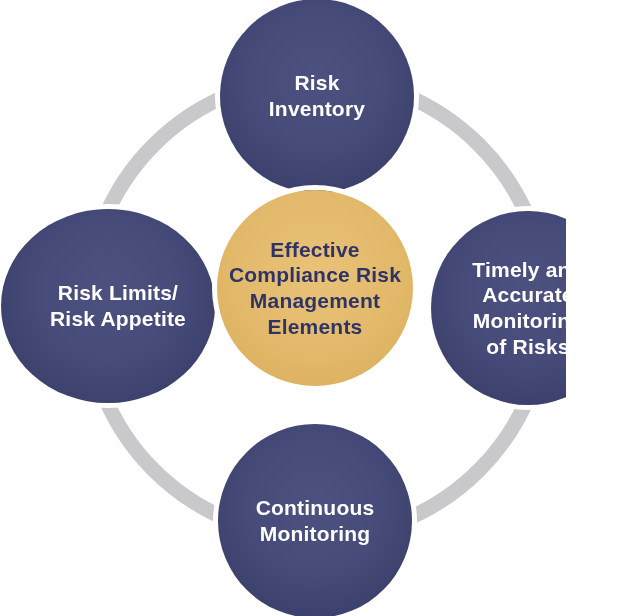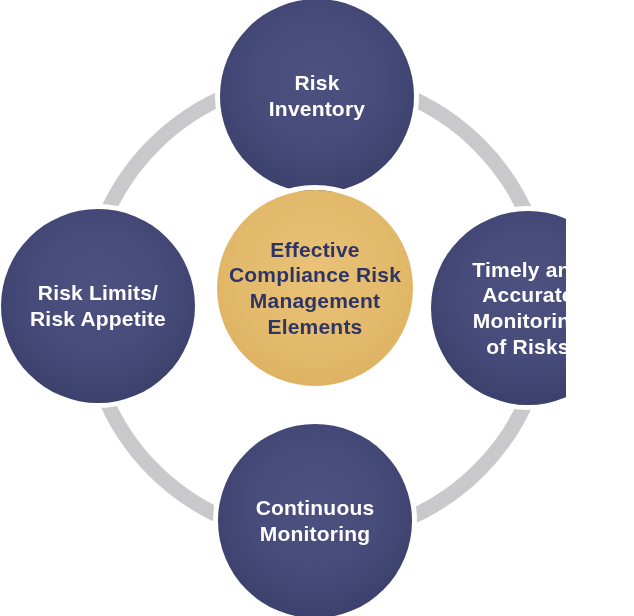--- a/index.html
+++ b/index.html
@@ -46,21 +46,21 @@
     height: 194px;
     color: var(--node-text, #ffffff);
     background: radial-gradient(circle at 50% 42%,
                 var(--node-fill-light, #4d517f) 0%,
                 var(--node-fill, #474b7a) 45%,
                 var(--node-fill-dark, #343861) 100%);
   }
   .node.pos-top    { left: 220px; top: -1px; }
   .node.pos-right  { left: 431px; top: 211px; }
   .node.pos-bottom { left: 218px; top: 424px; }
-  .node.pos-left   { left: 1px;   top: 209px; }
+  .node.pos-left   { left: 1px;   top: 209px; padding-left: 20px; }
   .node.center {
     width: 196px;
     height: 196px;
     left: 217px;
     top: 190px;
     color: var(--center-text, #2e3466);
     background: radial-gradient(circle at 50% 42%,
                 var(--center-fill-light, #e9c278) 0%,
                 var(--center-fill, #e3ba6c) 50%,
                 var(--center-fill-dark, #d9ab58) 100%);

